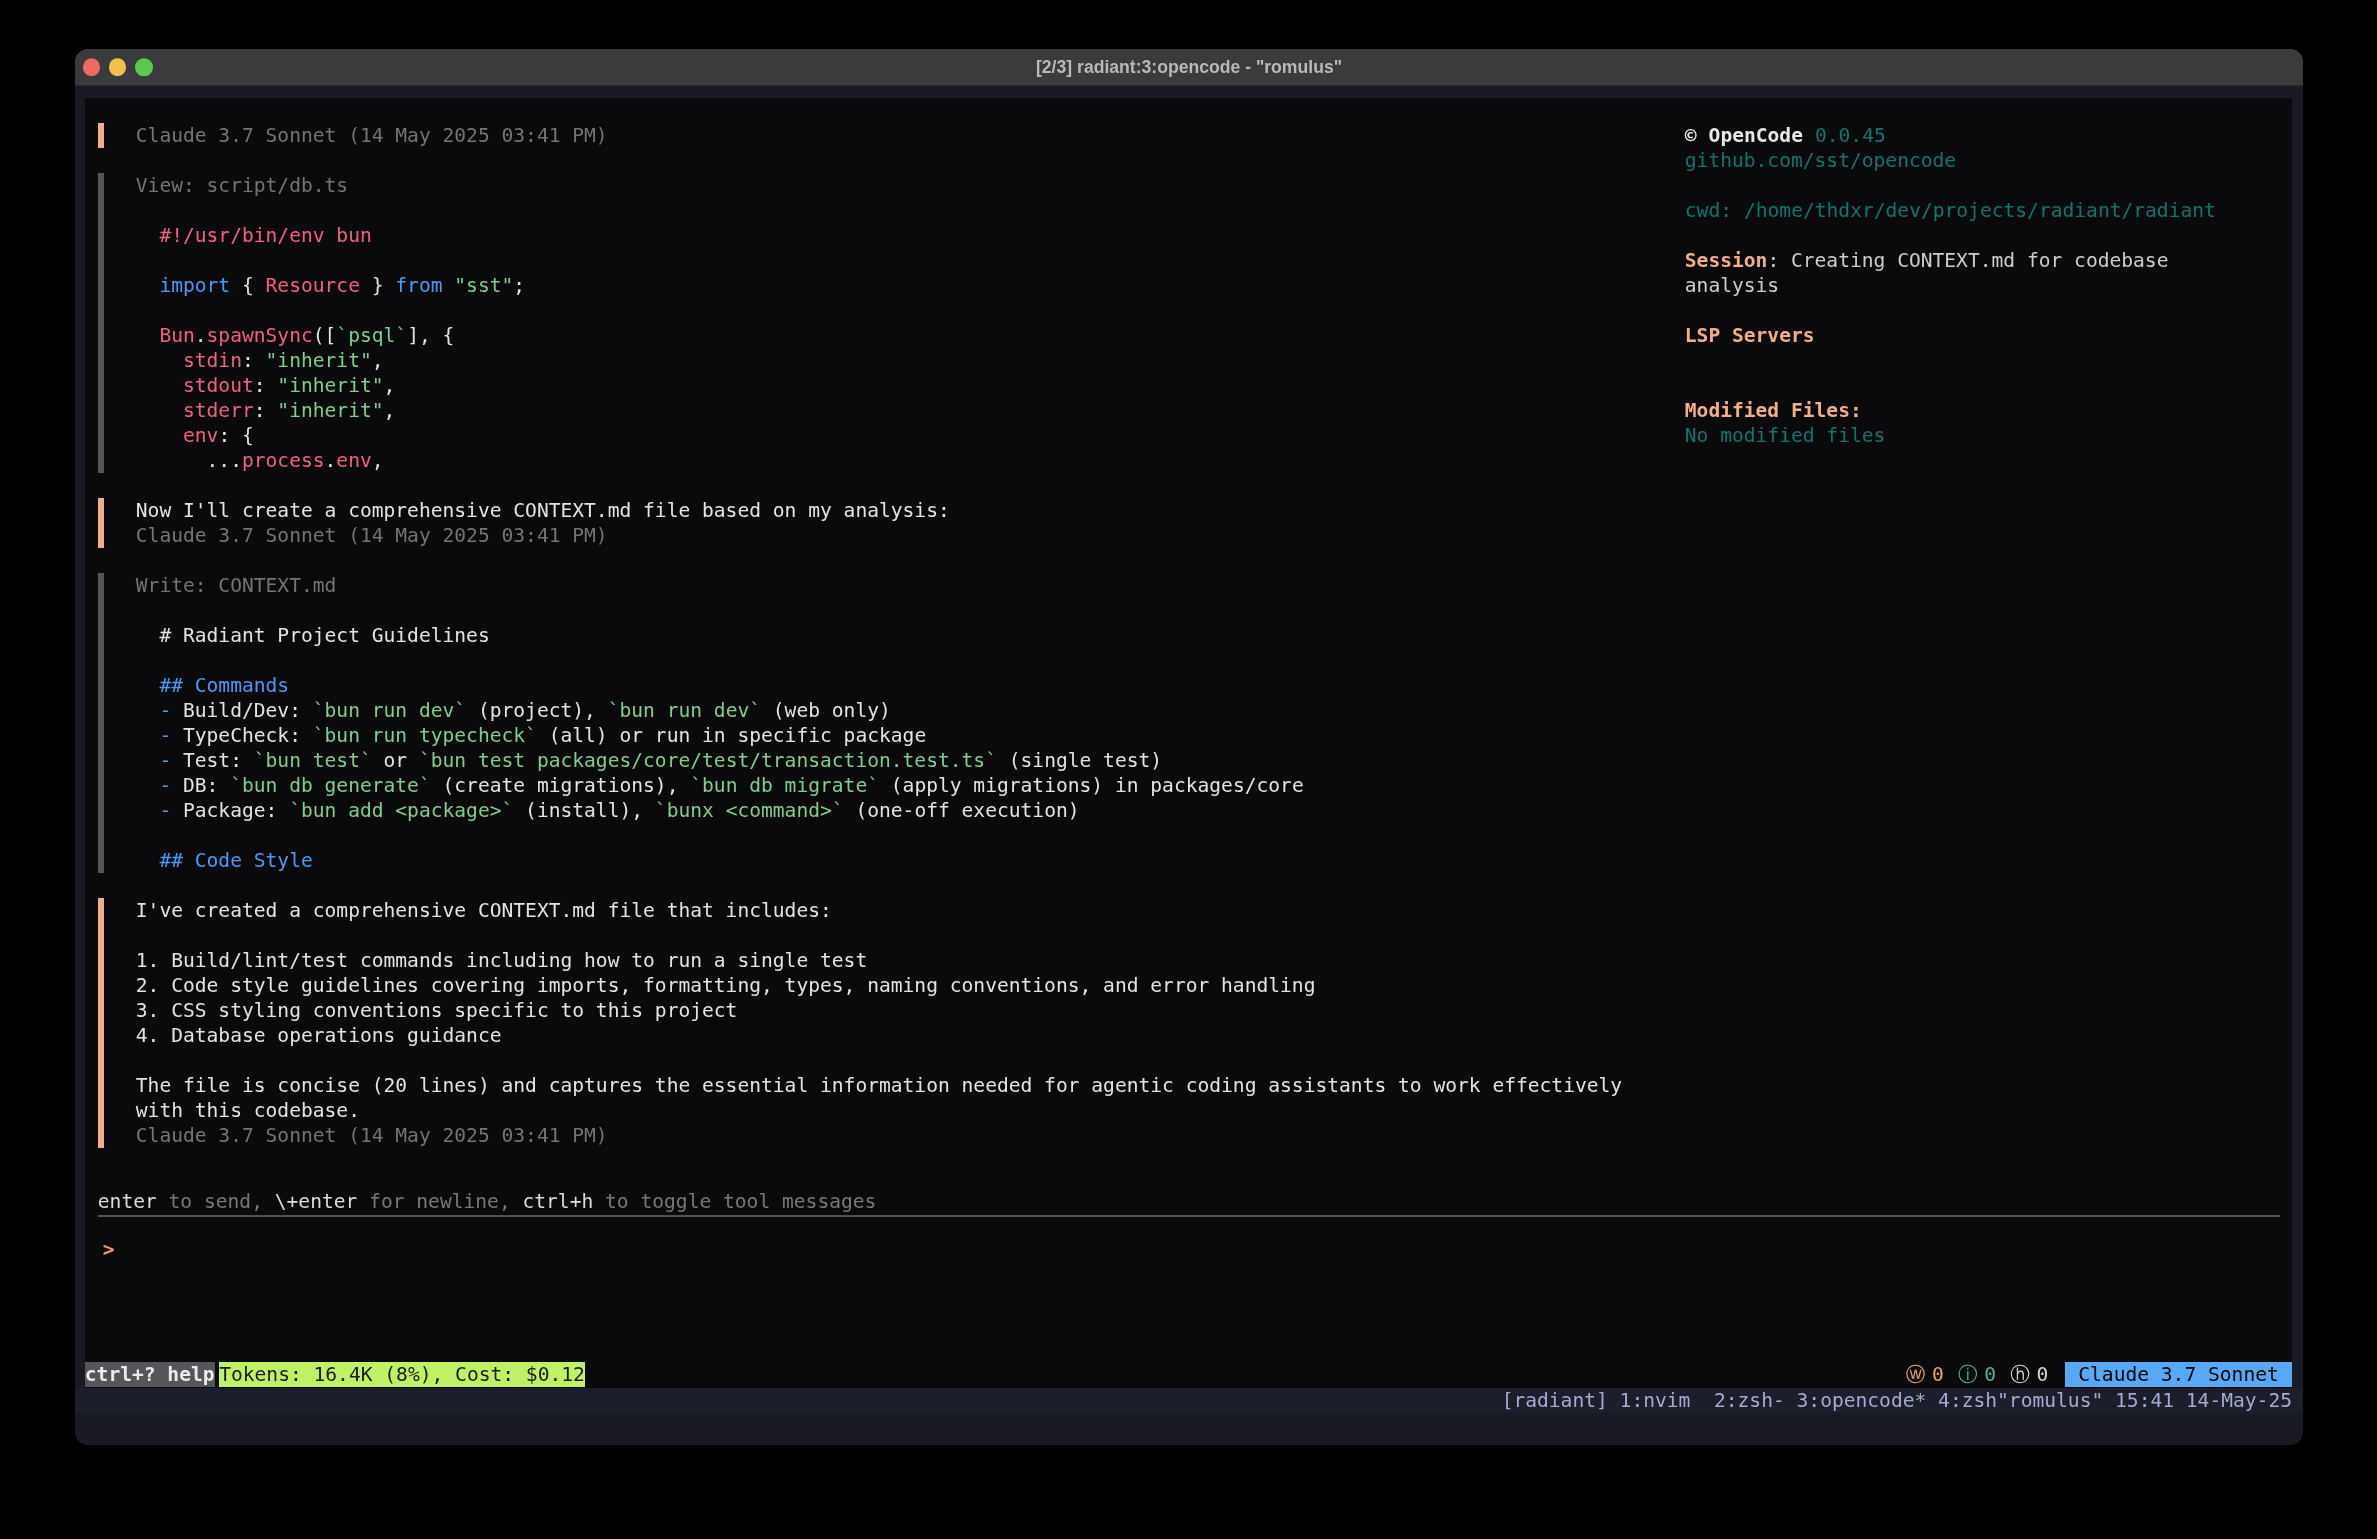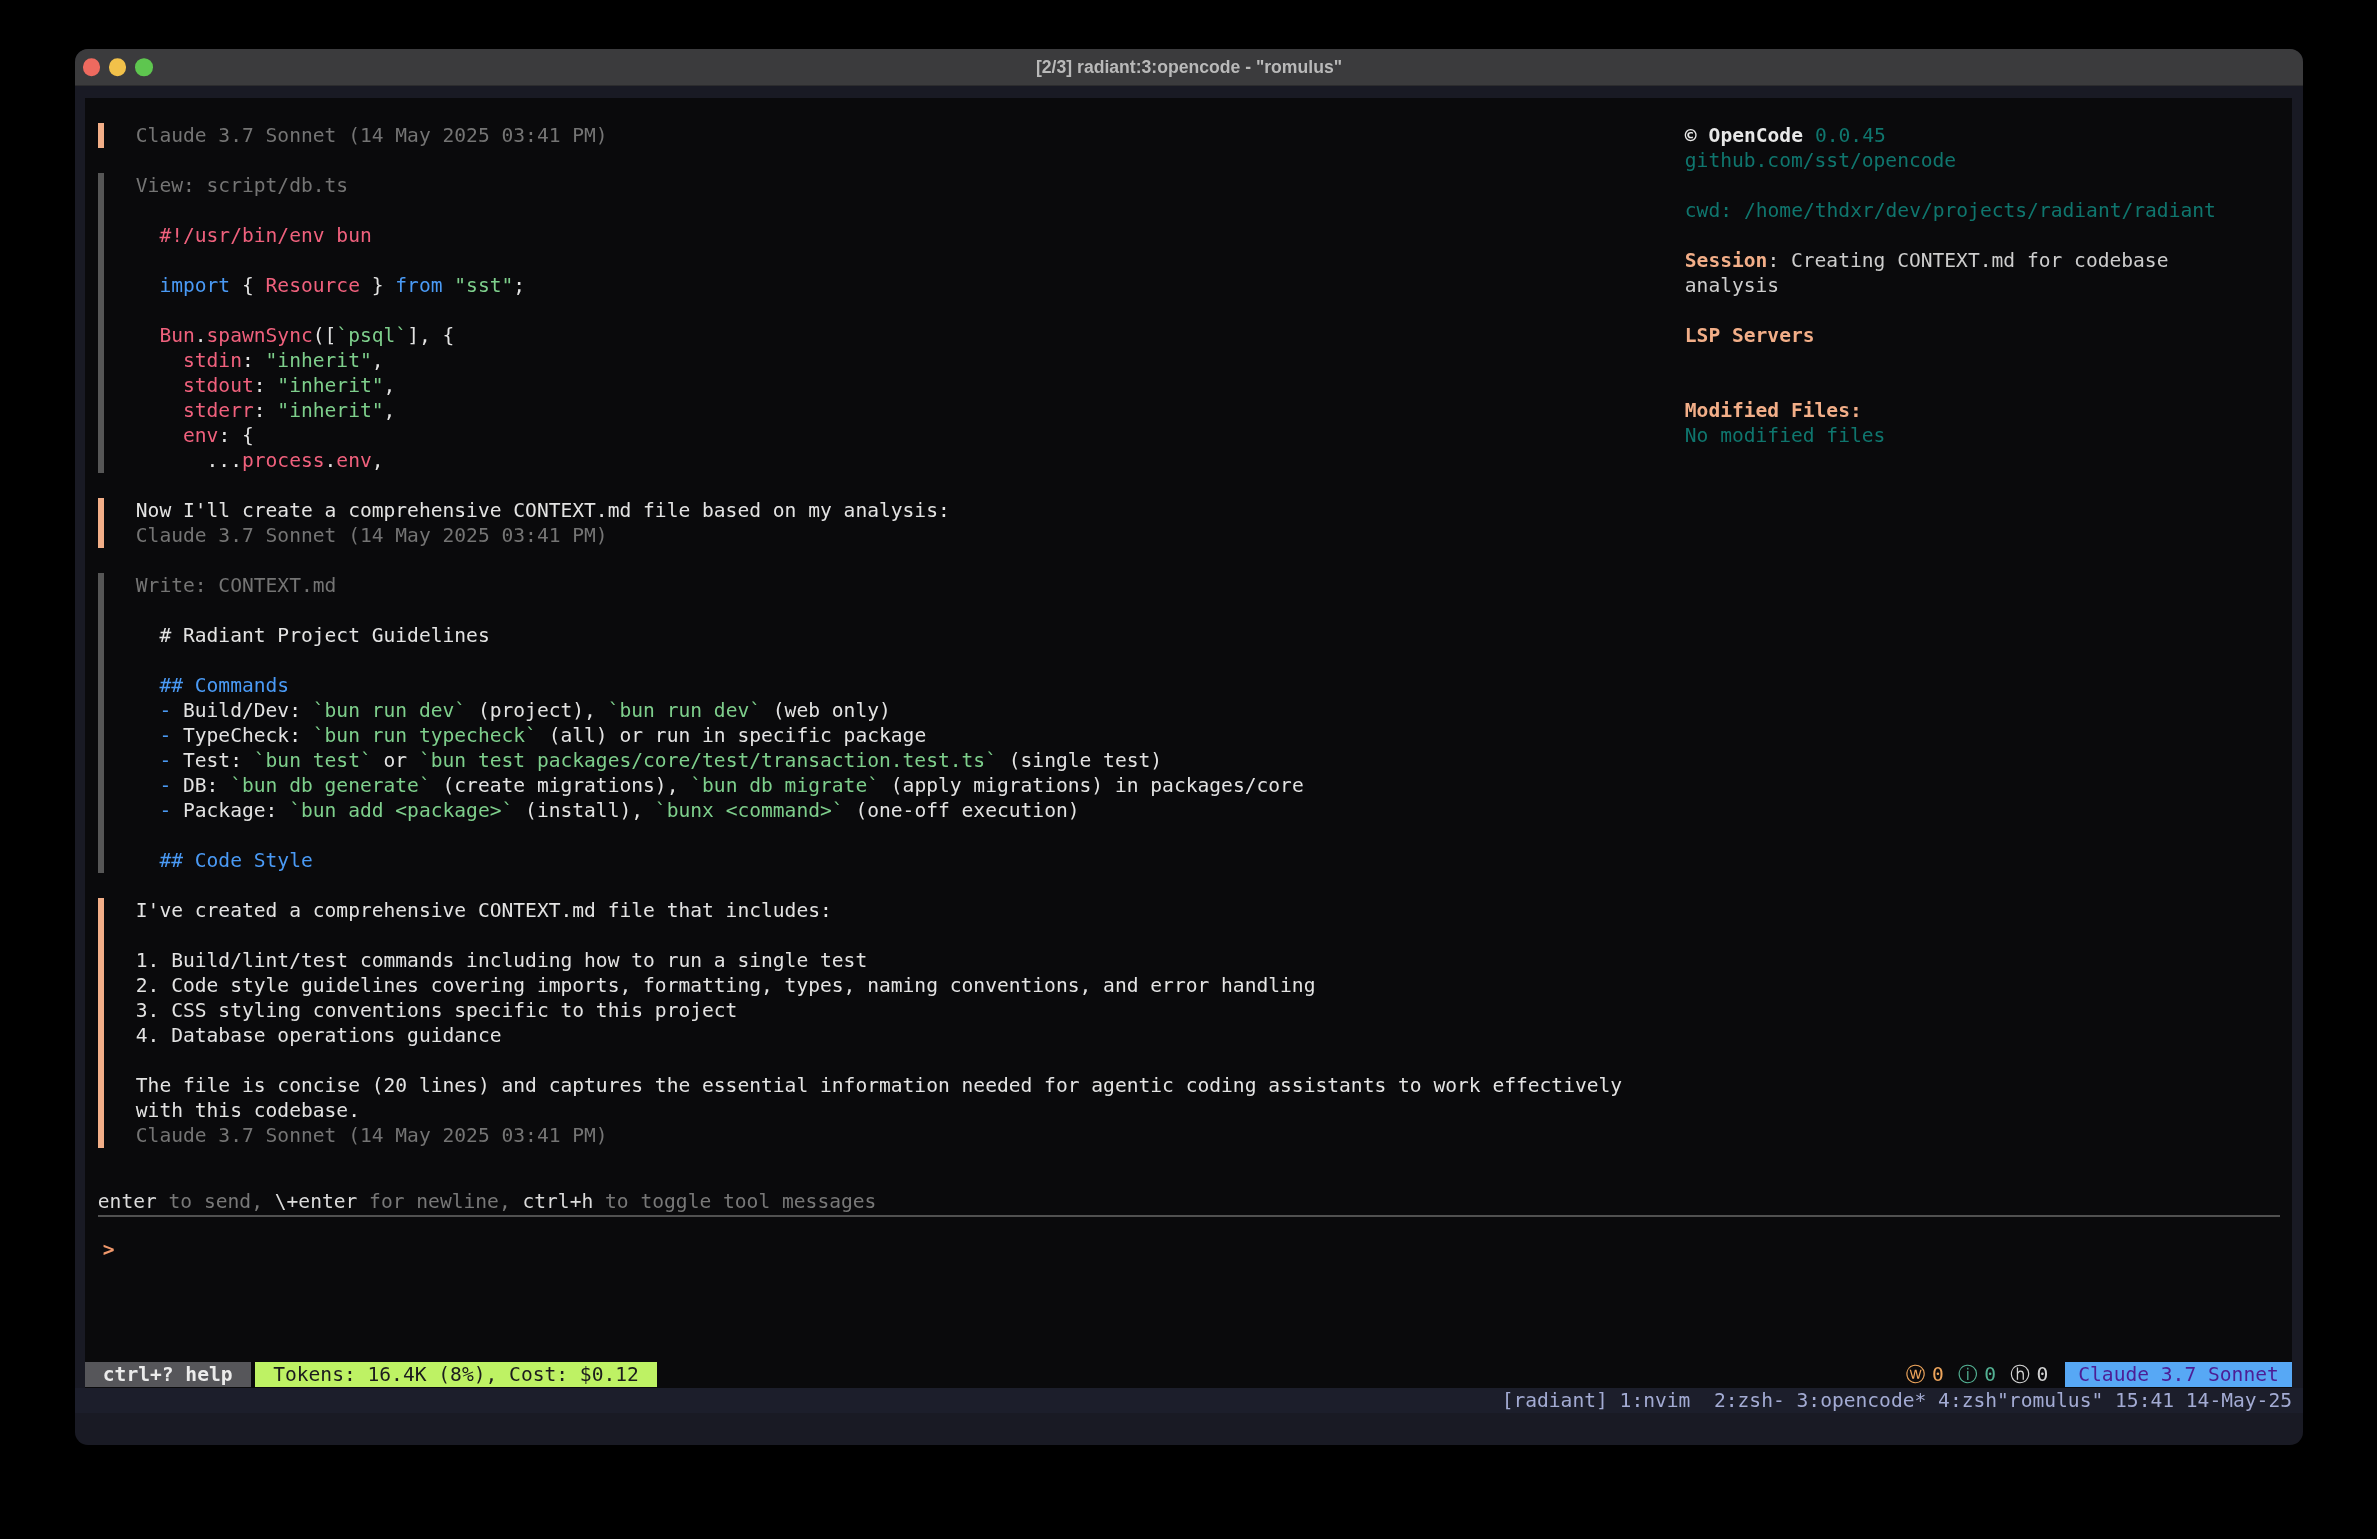--- a/index.html
+++ b/index.html
@@ -44,29 +44,29 @@
   .h-bold{color:#dcdcdc;font-weight:normal;}
   .h-dim{color:#787878;}
 
   .divider{position:absolute;left:13px;top:1117px;width:2182px;height:2px;background:#515151;}
 
   .prompt-row{position:absolute;left:18px;top:1139px;width:2173px;height:25.4px;}
   .prompt-symbol{color:#f0986b;font-weight:bold;}
 
   .status-bar{position:absolute;left:0;top:1264px;width:2207px;height:25.4px;
     display:flex;align-items:center;}
-  .chip{height:25.4px;display:flex;align-items:center;padding:0 18px;}
+  .chip{height:25.4px;display:flex;align-items:center;padding:0 0;}
   .chip.help{background:#56565a;color:#ebebeb;font-weight:bold;}
   .chip.tokens{background:#bef264;color:#1b1b1d;margin-left:4.6px;}
   .diags{margin-left:auto;display:flex;align-items:center;}
   .diag-group{display:flex;align-items:center;gap:6.5px;margin-left:14.4px;}
   .dg-orange{color:#eda55c;}
   .dg-teal{color:#53b294;}
   .dg-white{color:#d3d3d3;}
-  .chip.model{background:#57a8f5;color:#4c1d95;margin-left:17px;padding:0 13px;}
+  .chip.model{background:#57a8f5;color:#000000;margin-left:17px;padding:0 13px;}
 
   .tmux-bar{position:absolute;left:0;top:1339px;width:100%;height:25px;background:#1c1e2b;
     display:flex;align-items:center;justify-content:flex-end;
     padding:0 11px 0 5.2px;box-sizing:border-box;color:#a3abd3;white-space:pre;}
 </style>
 </head>
 <body>
 
 <div class="window">
 

